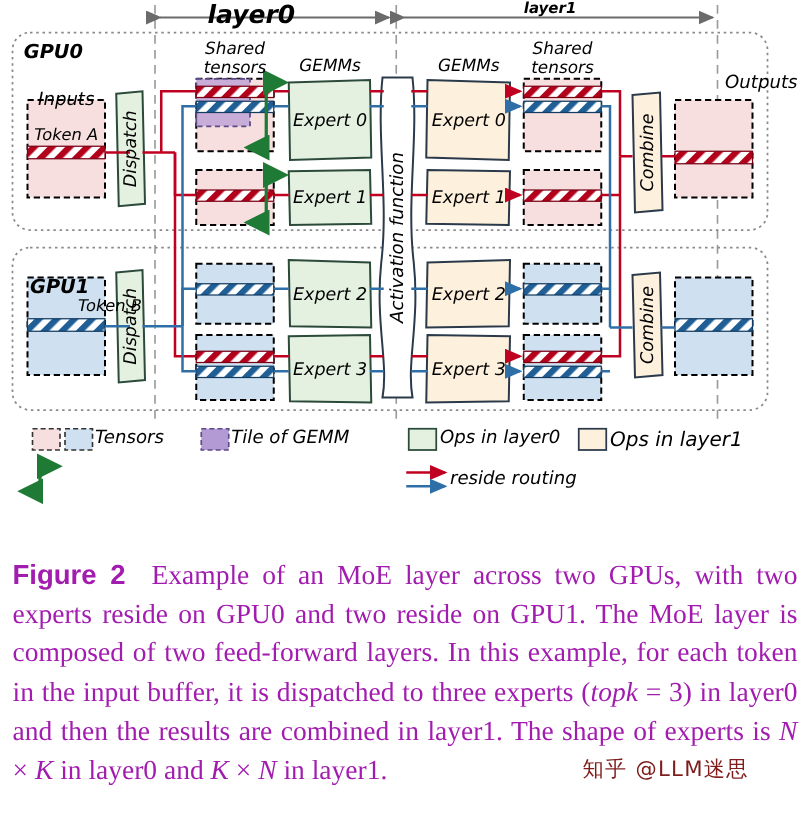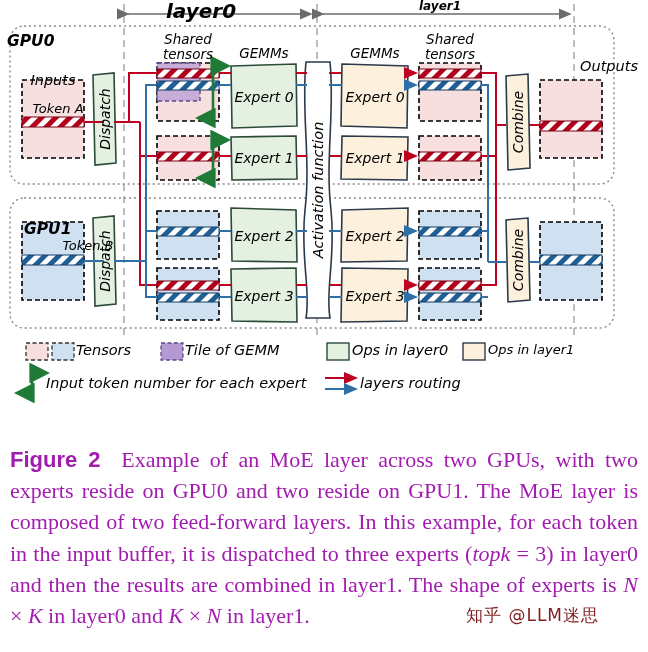--- a/index.html
+++ b/index.html
@@ -230,36 +230,36 @@
       <path d="M481,297 L488,297"></path>
       <path d="M488,262 L506,262"></path>
 
       <path d="M529,262 L540,262"></path>
     </g>
   </svg>
 
   <div class="lbl" style="left:166px;top:-1px;font-size:20px;">layer0</div>
   <div class="lbl" style="left:419px;top:-1px;font-size:12px;">layer1</div>
 
-  <div class="lbl" style="left:7px;top:32px;font-size:15.5px;">GPU0</div>
+  <div class="lbl" style="left:19px;top:32px;font-size:15.5px;">GPU0</div>
   <div class="lbl" style="left:24px;top:220px;font-size:15.5px;">GPU1</div>
 
   <div class="lbl-plain" style="left:22px;top:72px;width:62px;font-size:14.5px;">Inputs</div>
   <div class="lbl-plain" style="left:540px;top:58px;width:62px;font-size:14.5px;margin-left:38px;">Outputs</div>
 
   <div class="lbl-plain" style="left:155px;top:31px;width:66px;font-size:13.5px;">Shared</div>
   <div class="lbl-plain" style="left:155px;top:46px;width:66px;font-size:13.5px;">tensors</div>
 
   <div class="lbl-plain" style="left:229px;top:45px;width:70px;font-size:13.5px;">GEMMs</div>
   <div class="lbl-plain" style="left:340px;top:45px;width:70px;font-size:13.5px;">GEMMs</div>
 
   <div class="lbl-plain" style="left:417px;top:31px;width:66px;font-size:13.5px;">Shared</div>
   <div class="lbl-plain" style="left:417px;top:46px;width:66px;font-size:13.5px;">tensors</div>
 
-  <div class="lbl-plain" style="left:22px;top:101px;width:72px;font-size:13px;">Token A</div>
+  <div class="lbl-plain" style="left:22px;top:101px;width:62px;font-size:13px;">Token A</div>
   <div class="lbl-plain" style="left:22px;top:238px;width:60px;font-size:13px;padding-left:36px;">Token B</div>
 
   <div class="lbl-plain" style="left:231px;top:89px;width:66px;font-size:14px;">Expert 0</div>
   <div class="lbl-plain" style="left:231px;top:150px;width:66px;font-size:14px;">Expert 1</div>
   <div class="lbl-plain" style="left:342px;top:89px;width:66px;font-size:14px;">Expert 0</div>
   <div class="lbl-plain" style="left:342px;top:150px;width:66px;font-size:14px;">Expert 1</div>
 
   <div class="lbl-plain" style="left:231px;top:228px;width:66px;font-size:14px;">Expert 2</div>
   <div class="lbl-plain" style="left:231px;top:288px;width:66px;font-size:14px;">Expert 3</div>
   <div class="lbl-plain" style="left:342px;top:228px;width:66px;font-size:14px;">Expert 2</div>
@@ -308,23 +308,22 @@
 
     <line x1="32" y1="37" x2="32" y2="57" stroke="#1f7a35" stroke-width="2.6" marker-start="url(#lgGU)" marker-end="url(#lgGD)"></line>
 
     <line x1="325" y1="42" x2="356" y2="42" stroke="#c00020" stroke-width="2" marker-end="url(#lgRed)"></line>
     <line x1="325" y1="53" x2="356" y2="53" stroke="#2f6fa8" stroke-width="2" marker-end="url(#lgBlue)"></line>
   </svg>
 
   <div class="lbl-plain" style="left:76px;top:342px;font-size:14.5px;text-align:left;">Tensors</div>
   <div class="lbl-plain" style="left:185px;top:342px;font-size:14.5px;text-align:right;">Tile of GEMM</div>
   <div class="lbl-plain" style="left:352px;top:342px;font-size:14.5px;text-align:center;">Ops in layer0</div>
-  <div class="lbl-plain" style="left:488px;top:342px;font-size:13px;text-align:center;">Ops in layer1</div>
-  <div class="lbl-plain" style="left:46px;top:375px;font-size:14.5px;text-align:left;">Input token number for each expert</div>
-  <div class="lbl-plain" style="left:360px;top:375px;font-size:14.5px;text-align:left;">layers routing</div>
+  <div class="lbl-plain" style="left:488px;top:342px;font-size:16px;text-align:center;">Ops in layer1</div>
+  <div class="lbl-plain" style="left:360px;top:375px;font-size:14.5px;text-align:left;">reside routing</div>
 </div>
 
 <div id="caption">
   <b>Figure 2</b>&nbsp;&nbsp;<span>Example of an MoE layer across two GPUs,</span>
   <span>with two experts reside on GPU0 and two reside on GPU1.</span>
   <span>The MoE layer is composed of two feed-forward layers.</span>
   <span>In this example, for each token in the input buffer, it is</span>
   <span>dispatched to three experts (</span><i>topk</i><span> = 3) in layer0 and then</span>
   <span>the results are combined in layer1. The shape of experts</span>
   <span>is </span><i>N</i><span> × </span><i>K</i><span> in layer0 and </span><i>K</i><span> × </span><i>N</i><span> in layer1.</span>

